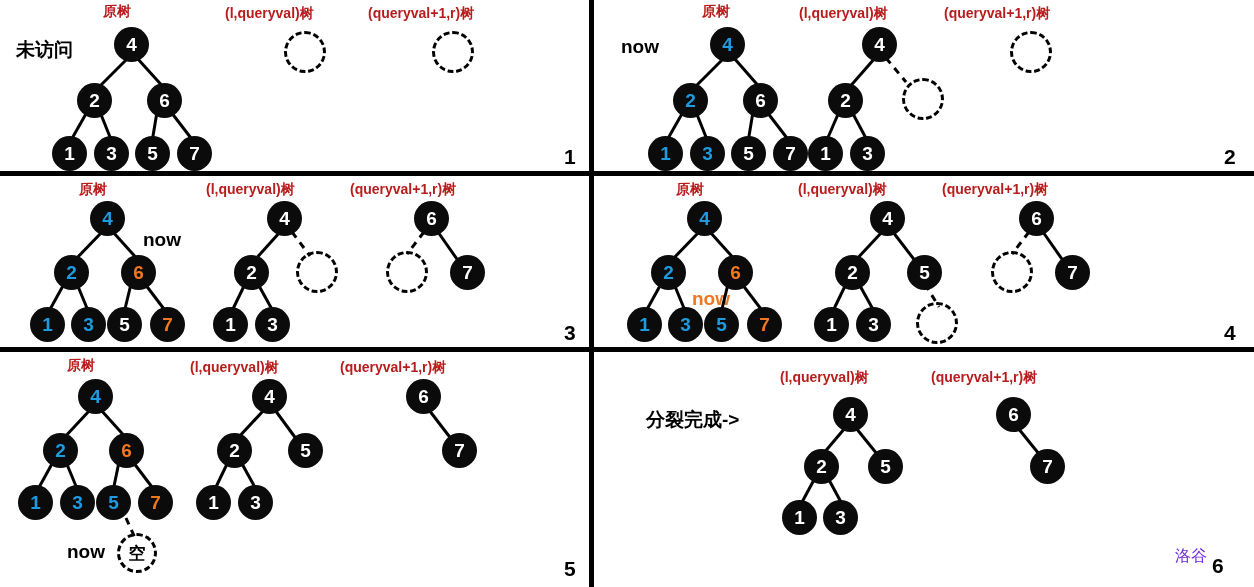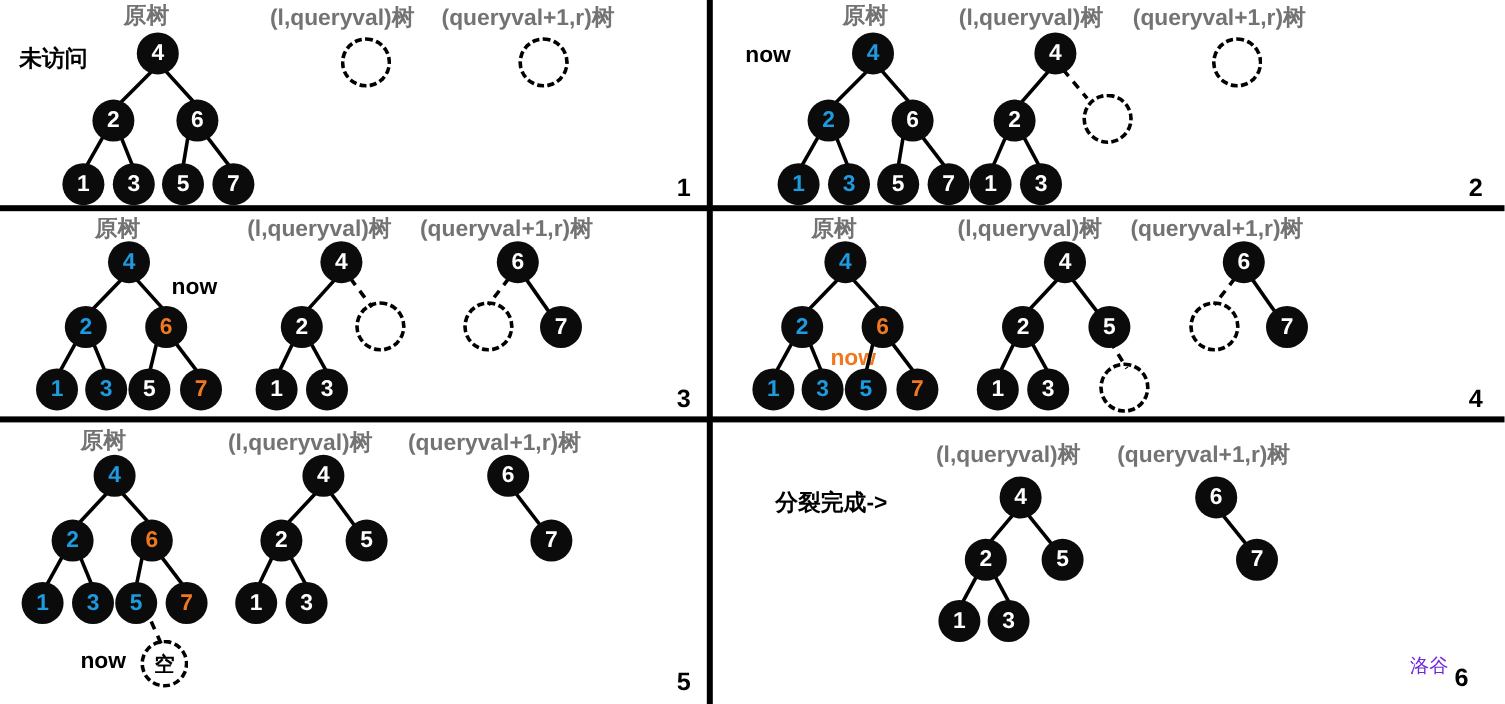--- a/index.html
+++ b/index.html
@@ -33,23 +33,23 @@
   }
   .panel-number {
     position: absolute;
     font-size: 21px;
     font-weight: bold;
     color: #000000;
     line-height: 1;
   }
   .col-title {
     position: absolute;
-    font-size: 19px;
+    font-size: 14px;
     font-weight: bold;
-    color: #737373;
+    color: #b91c1c;
     white-space: nowrap;
     line-height: 1;
   }
   .side-label {
     position: absolute;
     font-size: 19px;
     font-weight: bold;
     color: #000000;
     white-space: nowrap;
     line-height: 1;

